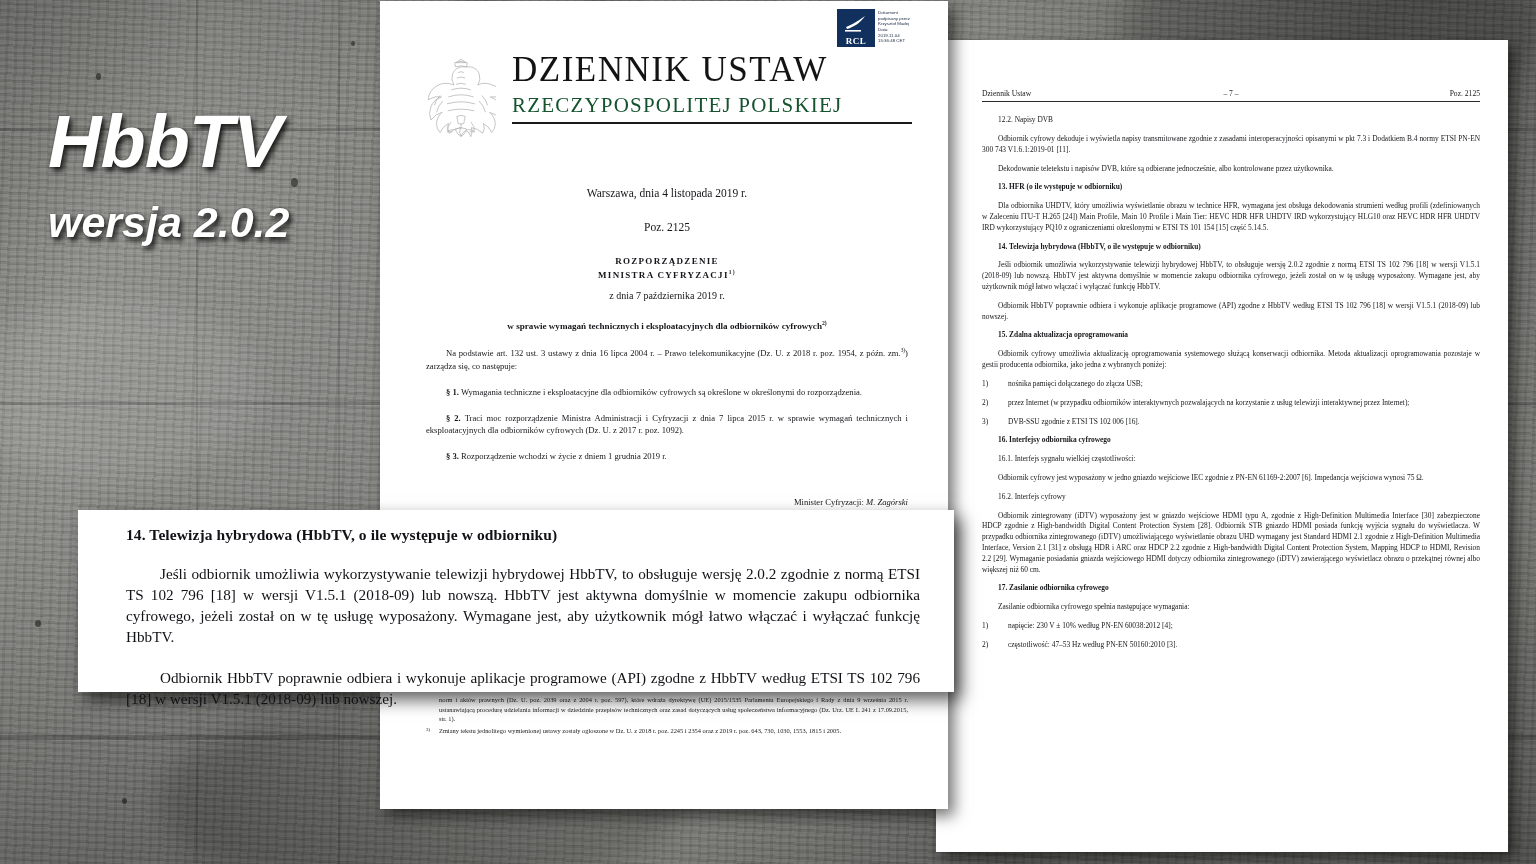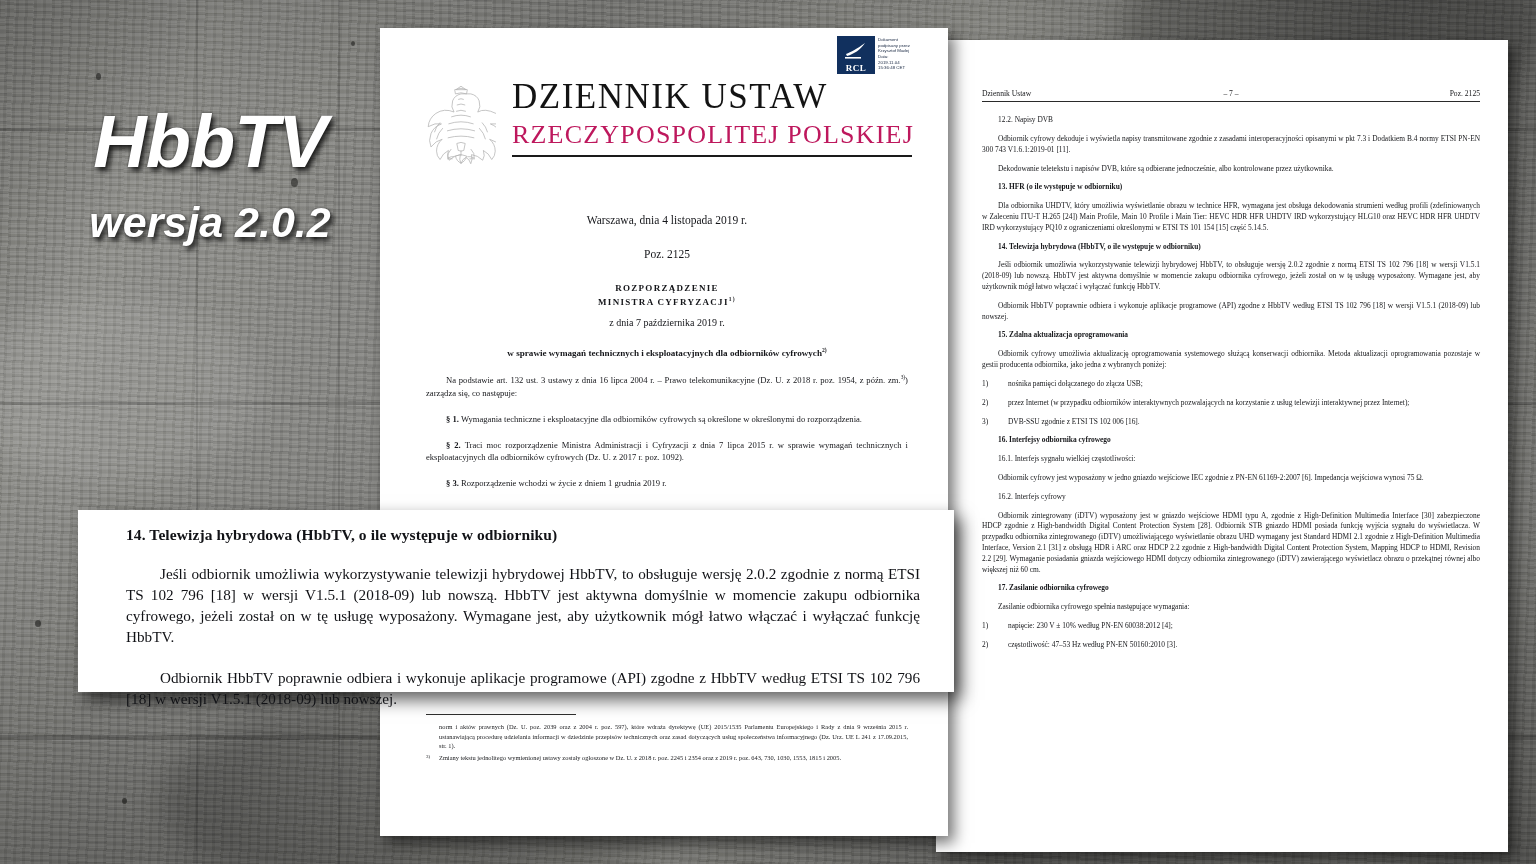--- a/index.html
+++ b/index.html
@@ -18,21 +18,21 @@
       linear-gradient(115deg,#6f6f6c 0%,#8e8e8a 18%,#7a7a77 34%,#91918c 52%,#70706d 68%,#8a8a86 84%,#696966 100%);
     background-blend-mode:overlay,overlay,overlay,normal;
   }
   #bg .band{position:absolute;left:-5%;right:-5%;height:3px;background:rgba(0,0,0,.18);box-shadow:0 1px 0 rgba(255,255,255,.07);}
   #bg .vband{position:absolute;top:-5%;bottom:-5%;width:2px;background:rgba(0,0,0,.13);}
   #bg .spot{position:absolute;border-radius:50%;background:rgba(20,20,18,.55);}
   #bg .blot{position:absolute;border-radius:50%;filter:blur(14px);}
   #bg .vig{position:absolute;inset:0;background:radial-gradient(ellipse at 40% 45%, rgba(255,255,255,.10) 0%, rgba(0,0,0,0) 45%, rgba(0,0,0,.34) 100%);}
 
   
-  #title-block{position:absolute;left:40px;top:105px;width:340px;text-align:center;
+  #title-block{position:absolute;left:48px;top:105px;width:340px;
     font-family:"Liberation Sans",sans-serif;color:#fff;font-style:italic;font-weight:bold;
     text-shadow:3px 4px 5px rgba(0,0,0,.75),0 0 2px rgba(0,0,0,.6);}
   #title-main{font-size:74px;line-height:1;letter-spacing:-1px;}
   #title-sub{font-size:43px;line-height:1;margin-top:22px;letter-spacing:0px;}
 
   
   .paper{position:absolute;background:#fff;box-shadow:6px 7px 14px rgba(0,0,0,.55);}
 
   
   #doc-right{left:936px;top:40px;width:572px;height:812px;padding:0;overflow:hidden;}
@@ -43,33 +43,33 @@
   #doc-right .rh-wrap{position:relative;width:100%;}
   #doc-right p{margin:0 0 8px 0;}
   #doc-right p.ind{text-indent:16px;}
   #doc-right h4{margin:0 0 8px 0;font-size:7.4px;font-weight:bold;text-indent:16px;text-align:left;}
   #doc-right .sub{text-indent:16px;text-align:left;}
   #doc-right .li{display:flex;gap:0;margin:0 0 8px 0;}
   #doc-right .li .n{width:26px;flex:none;}
   #doc-right .li .t{flex:1;text-align:justify;}
 
   
-  #doc-front{left:380px;top:28px;width:568px;height:808px;overflow:hidden;}
+  #doc-front{left:380px;top:1px;width:568px;height:808px;overflow:hidden;}
   #doc-front .stamp{position:absolute;right:18px;top:8px;display:flex;gap:3px;align-items:flex-start;}
   #doc-front .stamp .sq{width:38px;height:38px;background:#11305e;display:flex;align-items:flex-end;justify-content:center;
      position:relative;flex:none;}
   #doc-front .stamp .sq .rcl{color:#fff;font-size:9px;font-weight:bold;font-family:"Liberation Serif",serif;letter-spacing:.5px;margin-bottom:1px;}
   #doc-front .stamp .sq svg{position:absolute;left:6px;top:4px;}
   #doc-front .stamp .lines{font-size:4.4px;line-height:1.28;color:#1b2a44;font-family:"Liberation Sans",sans-serif;width:52px;padding-top:1px;}
 
   #doc-front .masthead{position:absolute;left:40px;right:36px;top:50px;}
   #doc-front .eagle{position:absolute;left:6px;top:4px;width:70px;height:88px;opacity:.75;}
   #doc-front .mh-text{margin-left:92px;}
   #doc-front .mh1{font-size:35px;letter-spacing:1.5px;line-height:1.08;color:#131313;white-space:nowrap;}
-  #doc-front .mh2{font-size:26px;letter-spacing:1.2px;line-height:1.15;color:#be185d;margin-top:4px;white-space:nowrap;}
+  #doc-front .mh2{font-size:21px;letter-spacing:1.2px;line-height:1.15;color:#14532d;margin-top:4px;white-space:nowrap;}
   #doc-front .mhrule{border-bottom:2px solid #1a1a1a;margin-top:5px;}
 
   #doc-front .centerline{text-align:center;font-size:11.5px;color:#15161a;}
   #doc-front .body{position:absolute;left:46px;right:40px;top:170px;color:#15161a;}
   #doc-front .ttl{text-align:center;font-weight:bold;font-size:9px;letter-spacing:1.3px;line-height:1.55;}
   #doc-front .dt{text-align:center;font-size:10px;margin-top:7px;}
   #doc-front .subj{text-align:center;font-weight:bold;font-size:9.1px;margin-top:20px;}
   #doc-front .para{font-size:8.6px;line-height:1.5;text-align:justify;margin-top:16px;text-indent:20px;}
   #doc-front .para.n{text-indent:20px;margin-top:13px;}
   #doc-front .sig{text-align:right;font-size:8.6px;margin-top:34px;}

